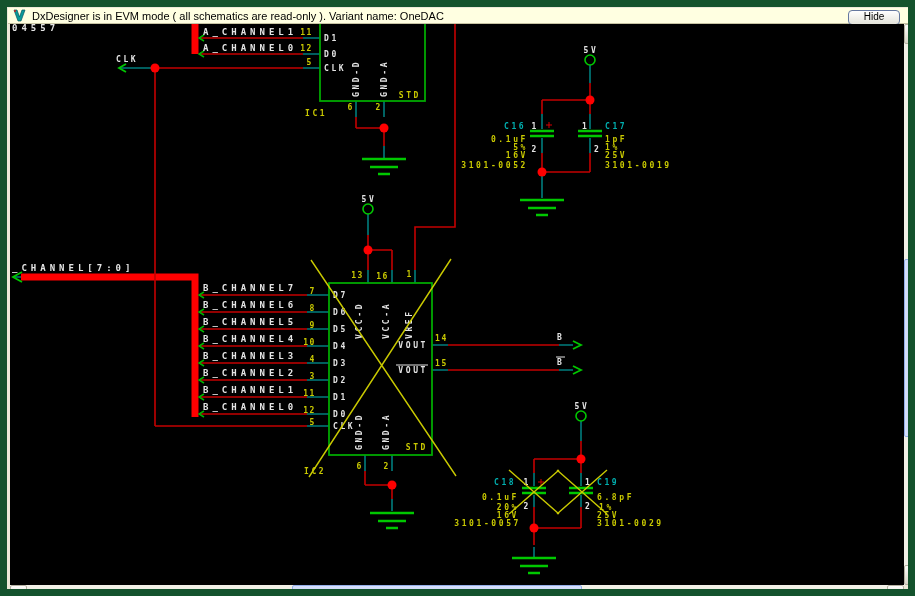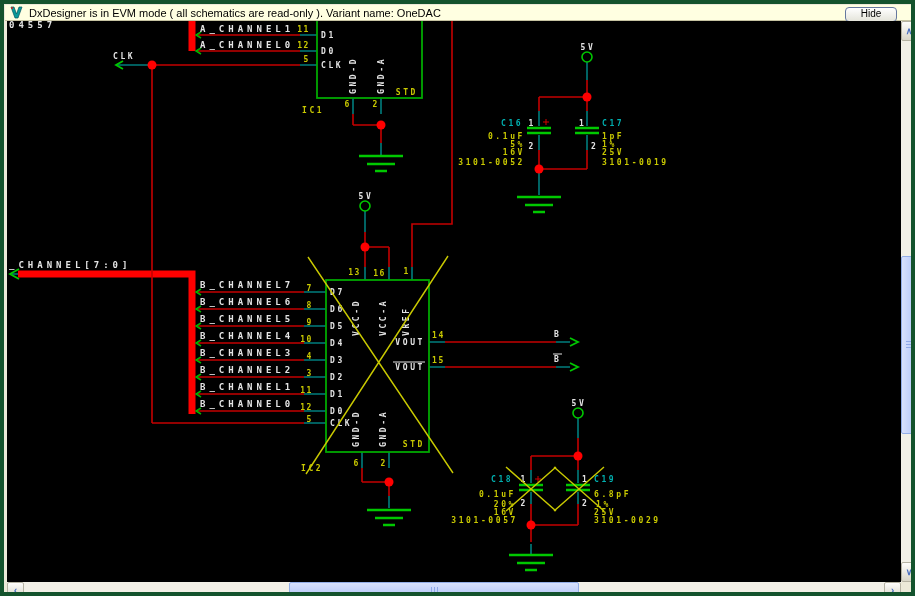--- a/index.html
+++ b/index.html
@@ -1,16 +1,16 @@
 <!DOCTYPE html>
 <html><head>
 <meta charset="utf-8">
 <style>
   html,body{margin:0;padding:0;background:#808080;}
-  .window{position:relative;width:915px;height:596px;background:#ece9d8;border:4px solid #14532d;box-sizing:border-box;overflow:hidden;
+  .window{position:relative;width:915px;height:596px;background:#ece9d8;border:7px solid #14532d;box-sizing:border-box;overflow:hidden;
           font-family:"Liberation Sans",sans-serif;}
   
   .banner{position:absolute;left:1px;top:1px;width:912px;height:16px;background:#ffffe1;
           border-bottom:1px solid #c6c3a2;display:flex;align-items:center;gap:6px;padding-left:5px;box-sizing:border-box;}
   .banner-text{font-size:11px;color:#000;white-space:nowrap;}
   .hide-btn{position:absolute;right:20px;top:2px;width:50px;height:13px;font-size:10px;line-height:12px;text-align:center;
             color:#000;background:linear-gradient(#ffffff,#e4e4da);border:1px solid #65789f;border-radius:4px;cursor:pointer;}
   
   .canvas{position:absolute;left:3px;top:17px;width:894px;height:561px;background:#000;font-weight:bold;}
   

